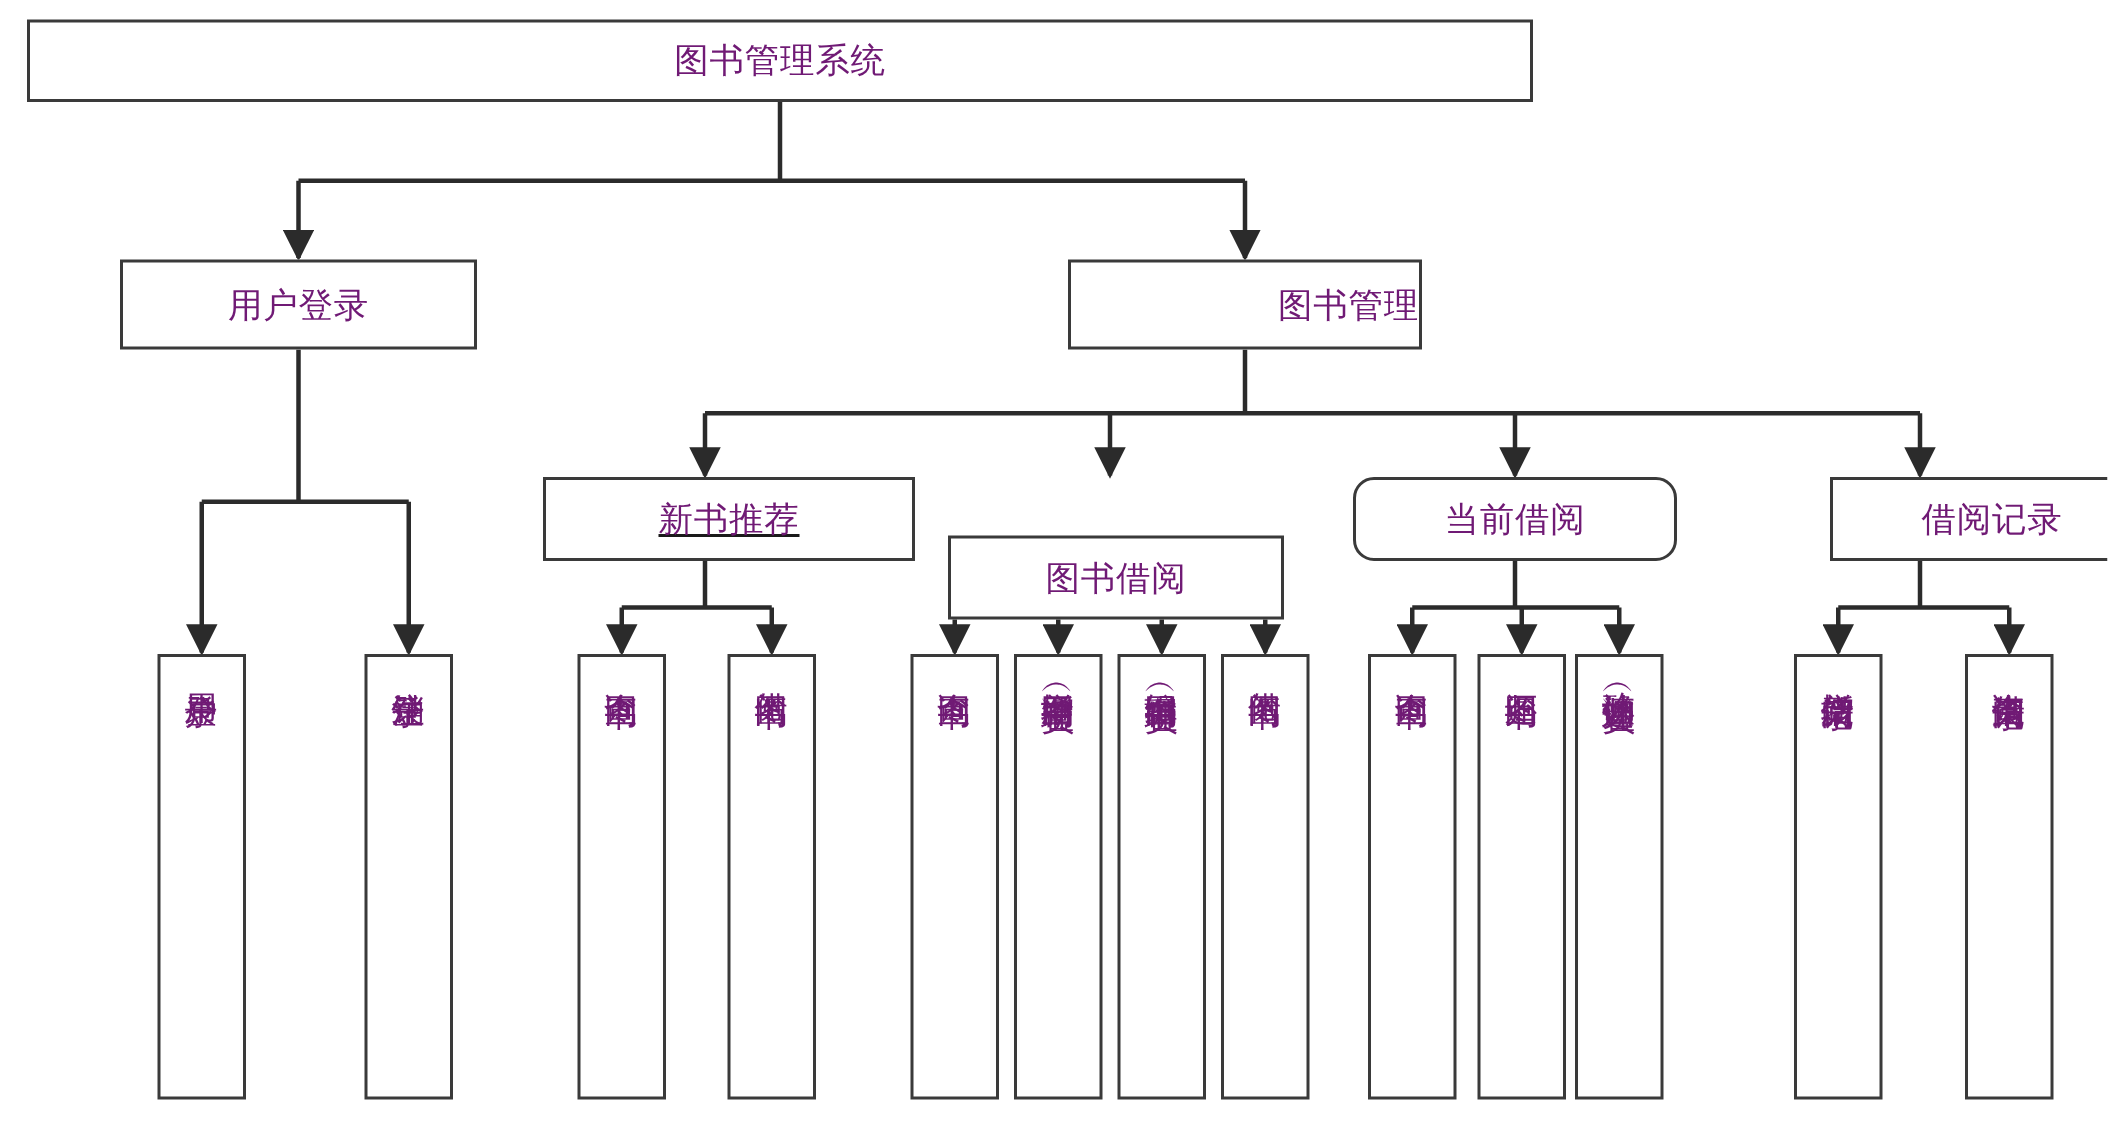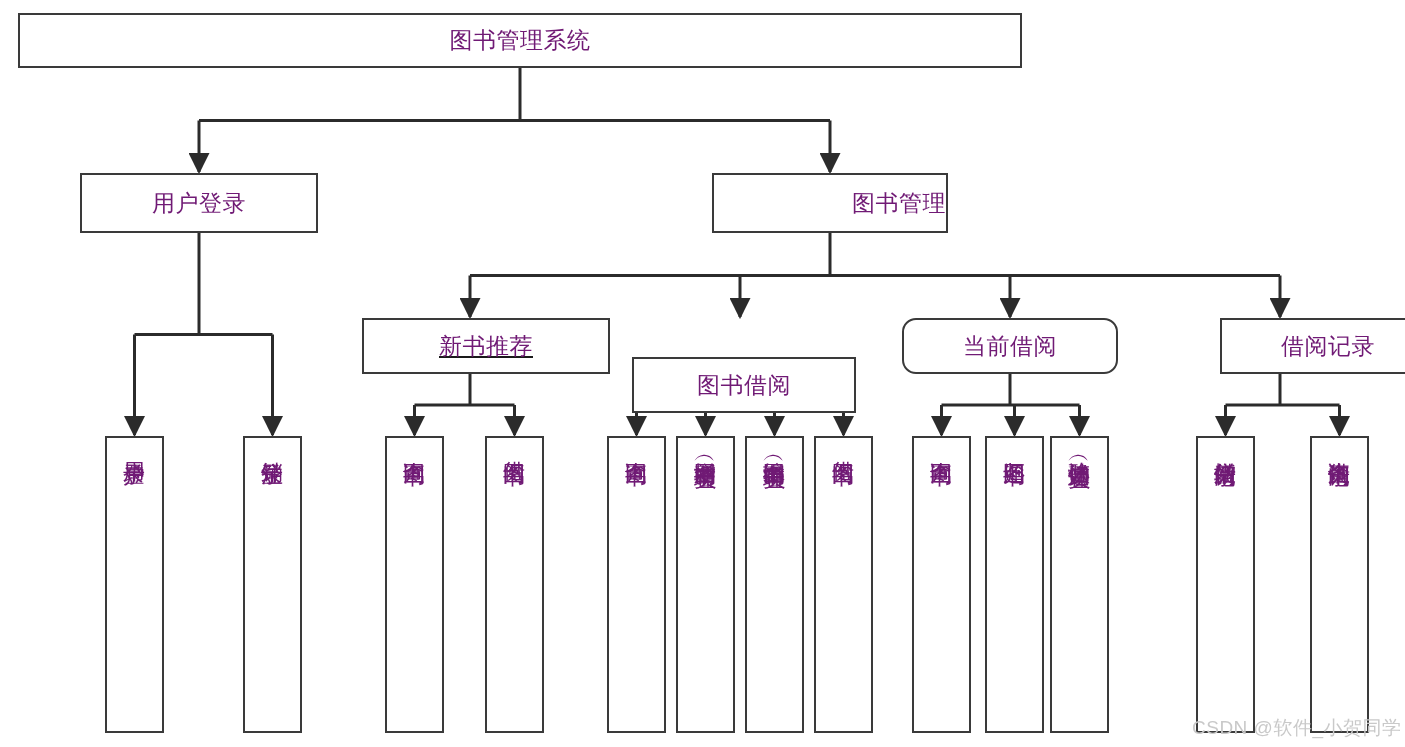--- a/index.html
+++ b/index.html
@@ -172,14 +172,13 @@
         <span class="node-label">确认归还（管理员）</span>
       </div>
       <div class="node vert" style="left: 1196px; top: 436px; width: 59px; height: 297px;">
         <span class="node-label">新增借阅记录</span>
       </div>
       <div class="node vert" style="left: 1310px; top: 436px; width: 59px; height: 297px;">
         <span class="node-label">查询借阅记录</span>
       </div>
     </div>
 
-  <div class="watermark" style="left:1192px; top:715px;">CSDN @软件_小贺同学</div>
 </div>
 
 </body></html>

